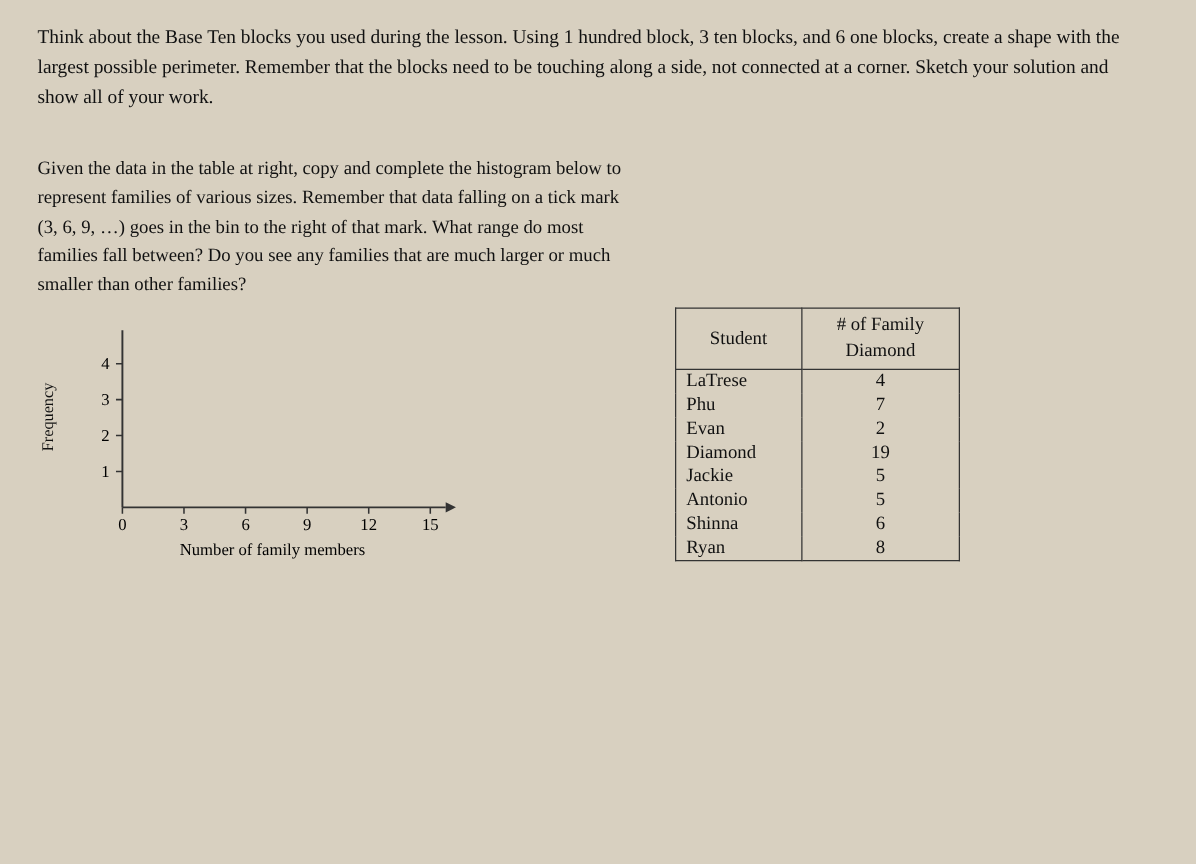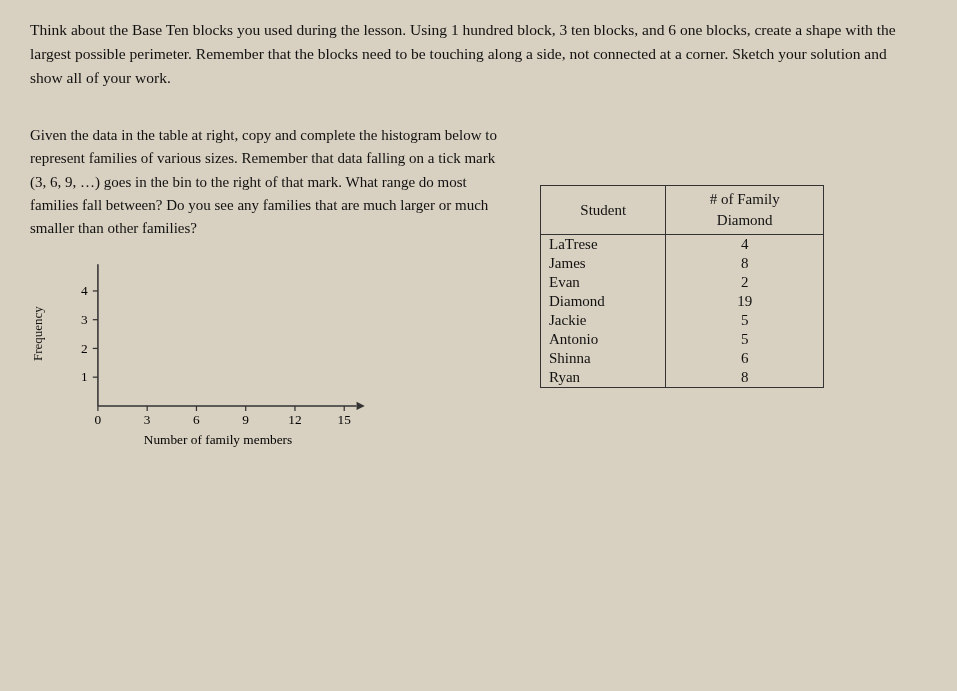--- a/index.html
+++ b/index.html
@@ -17,21 +17,21 @@
     .top-paragraph {
       font-size: 15.5px;
       line-height: 1.55;
       margin-bottom: 34px;
       max-width: 880px;
     }
 
     .bottom-section {
       display: flex;
       gap: 0;
-      align-items: center;
+      align-items: flex-end;
     }
 
     .left-col {
       flex: 0 0 490px;
       padding-right: 10px;
     }
 
     .question-text {
       font-size: 15px;
       line-height: 1.55;
@@ -71,21 +71,21 @@
 
     
     .right-col {
       flex: 0 0 300px;
       padding-left: 20px;
     }
 
     .data-table {
       border-collapse: collapse;
       font-size: 15px;
-      width: 284px;
+      width: 228px;
     }
 
     .data-table th {
       border: 1.5px solid #333;
       padding: 3px 14px;
       text-align: center;
       font-weight: normal;
       font-style: normal;
       line-height: 1.4;
     }
@@ -190,22 +190,22 @@
             <span>Diamond</span>
           </th>
         </tr>
       </thead>
       <tbody id="table-body">
       <tr>
             <td class="td-left">LaTrese</td>
             <td class="td-right">4</td>
           </tr>
           <tr>
-            <td class="td-left">James</td>
-            <td class="td-right">8</td>
+            <td class="td-left">Phu</td>
+            <td class="td-right">7</td>
           </tr>
           <tr>
             <td class="td-left">Evan</td>
             <td class="td-right">2</td>
           </tr>
           <tr>
             <td class="td-left">Diamond</td>
             <td class="td-right">19</td>
           </tr>
           <tr>

